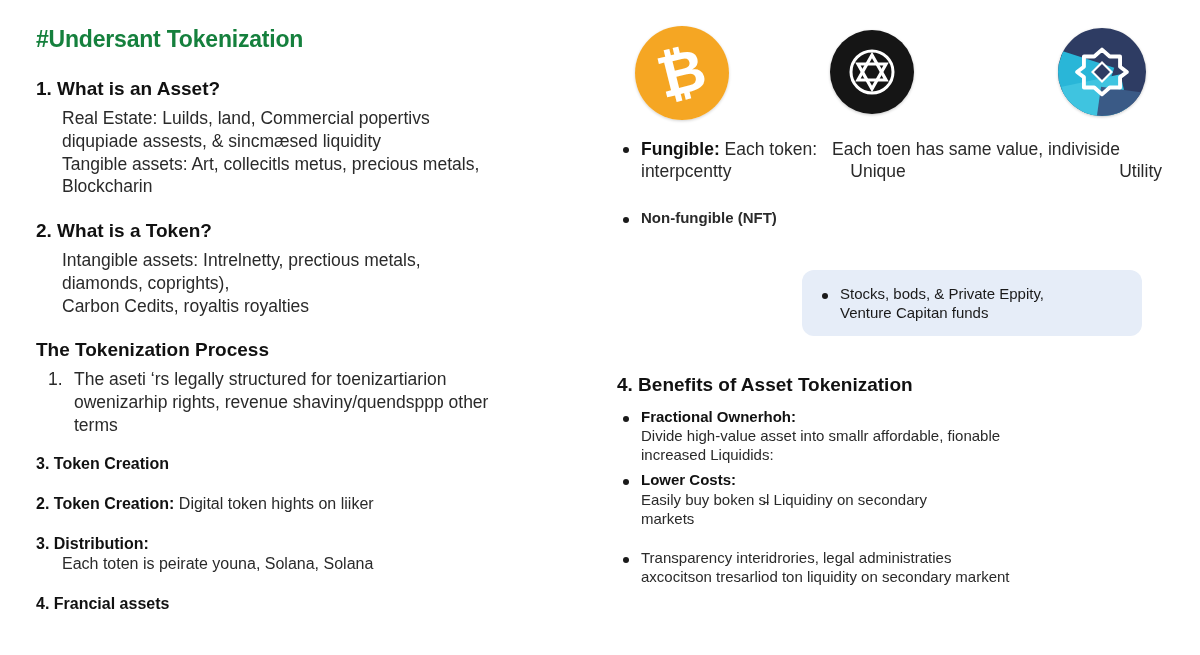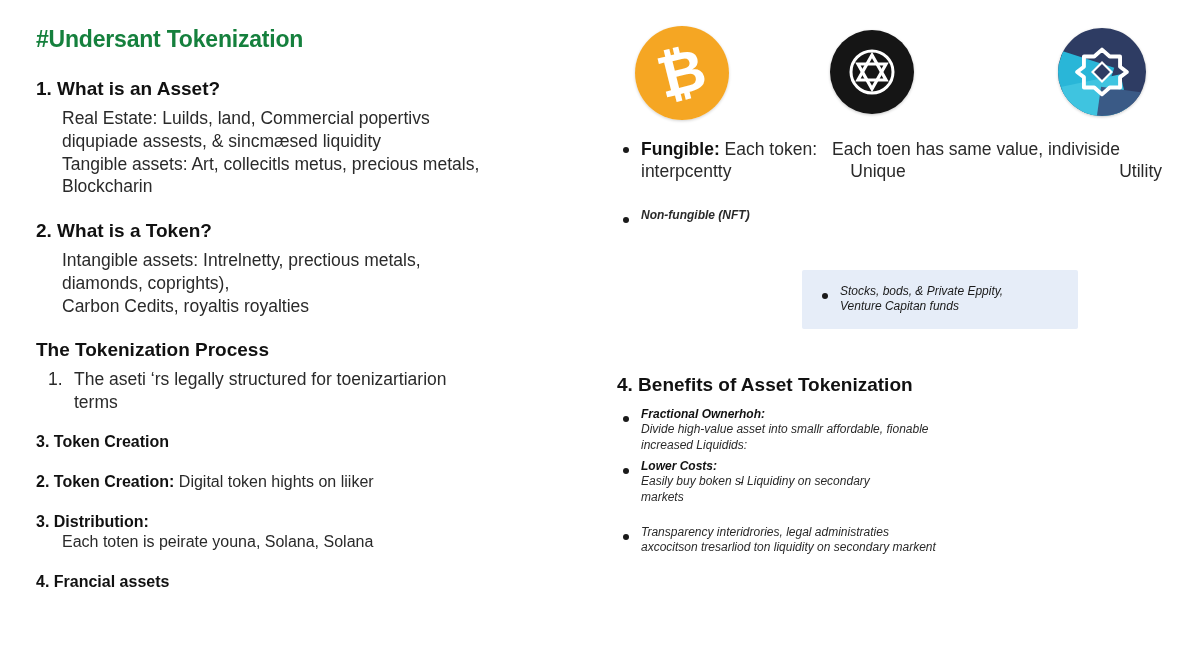--- a/index.html
+++ b/index.html
@@ -176,25 +176,24 @@
     width: 50px; height: 40px;
     background: #3a5a86;
     transform: rotate(8deg);
   }
   .coin-blue svg, .coin-dark svg { position: relative; z-index: 3; }
 
   
   .bul {
     position: relative;
     padding-left: 24px;
-    font-size: 12px;
+    font-size: 15px;
     line-height: 1.28;
     color: #2a2a2a;
     margin: 0 0 6px 0;
-    font-style: italic;
   }
   .bul::before {
     content: "";
     position: absolute;
     left: 6px;
     top: 9px;
     width: 6px;
     height: 6px;
     border-radius: 50%;
     background: #1a1a1a;
@@ -220,24 +219,24 @@
     line-height: 1.26;
     color: #2a2a2a;
   }
   .tri .t b { font-weight: bold; color: #111111; }
 
   
   .hl-box {
     position: absolute;
     left: 185px;
     top: 244px;
-    width: 276px;
+    width: 340px;
     padding: 14px 16px 14px 14px;
     background: #e6edf8;
-    border-radius: 2px;
+    border-radius: 12px;
     box-sizing: border-box;
   }
   .hl-box .bul { margin: 0; color: #1a1a1a; }
 
   .right-lower { position: absolute; left: 0; top: 348px; width: 545px; }
 </style>
 </head>
 <body>
 
 <div class="slide">
@@ -264,20 +263,21 @@
         <span class="line">Carbon Cedits, royaltis royalties</span>
       </div>
     </div>
 
     <div>
       <div class="h-sec">The Tokenization Process</div>
 
       <div class="ol-item">
         <span class="marker">1.</span>
         <span class="line-wrap">The aseti ʻrs legally structured for toenizartiarion</span>
+        <span class="line-wrap">owenizarhip rights, revenue shaviny/quendsppp other</span>
         <span class="line-wrap">terms</span>
       </div>
 
       <div class="num-row">
         <span class="lead">3. Token Creation</span>
       </div>
 
       <div class="num-row">
         <span class="lead">2. Token Creation:</span><span> Digital token hights on liiker</span>
       </div>

